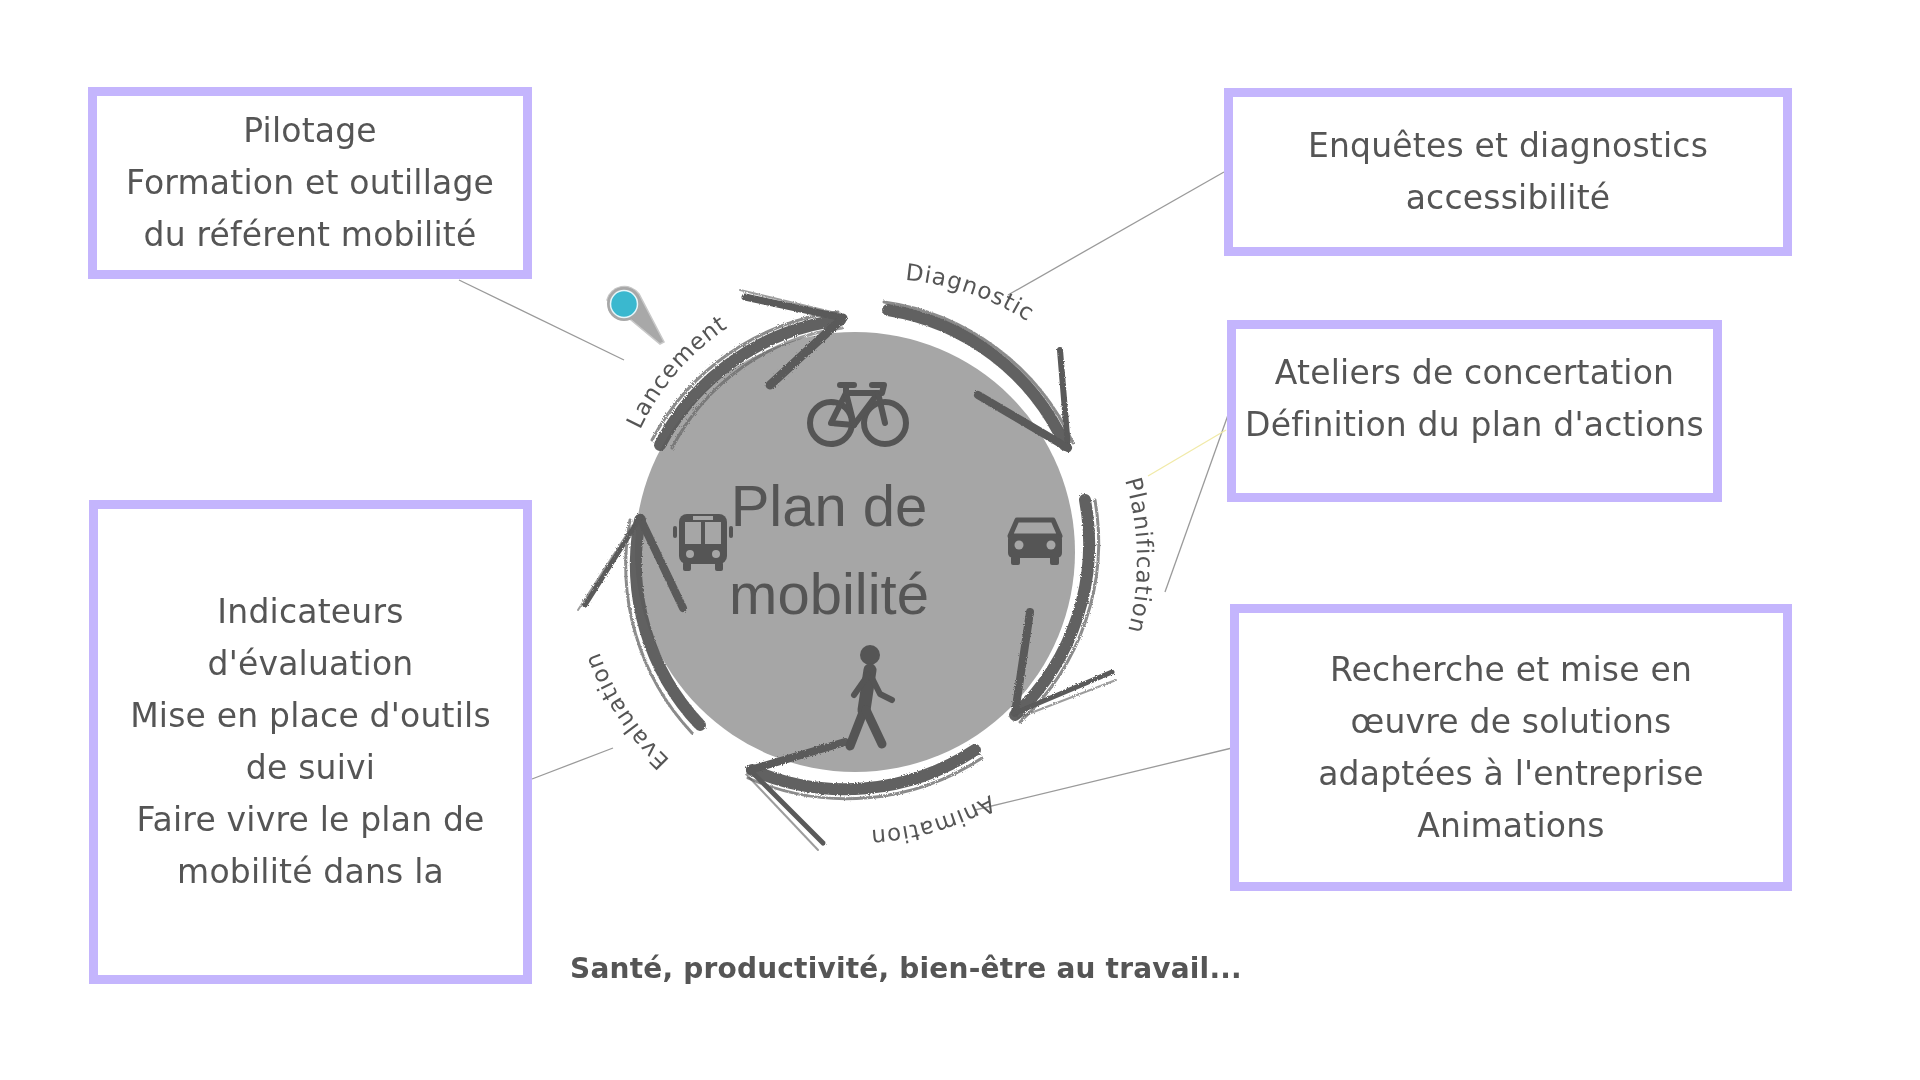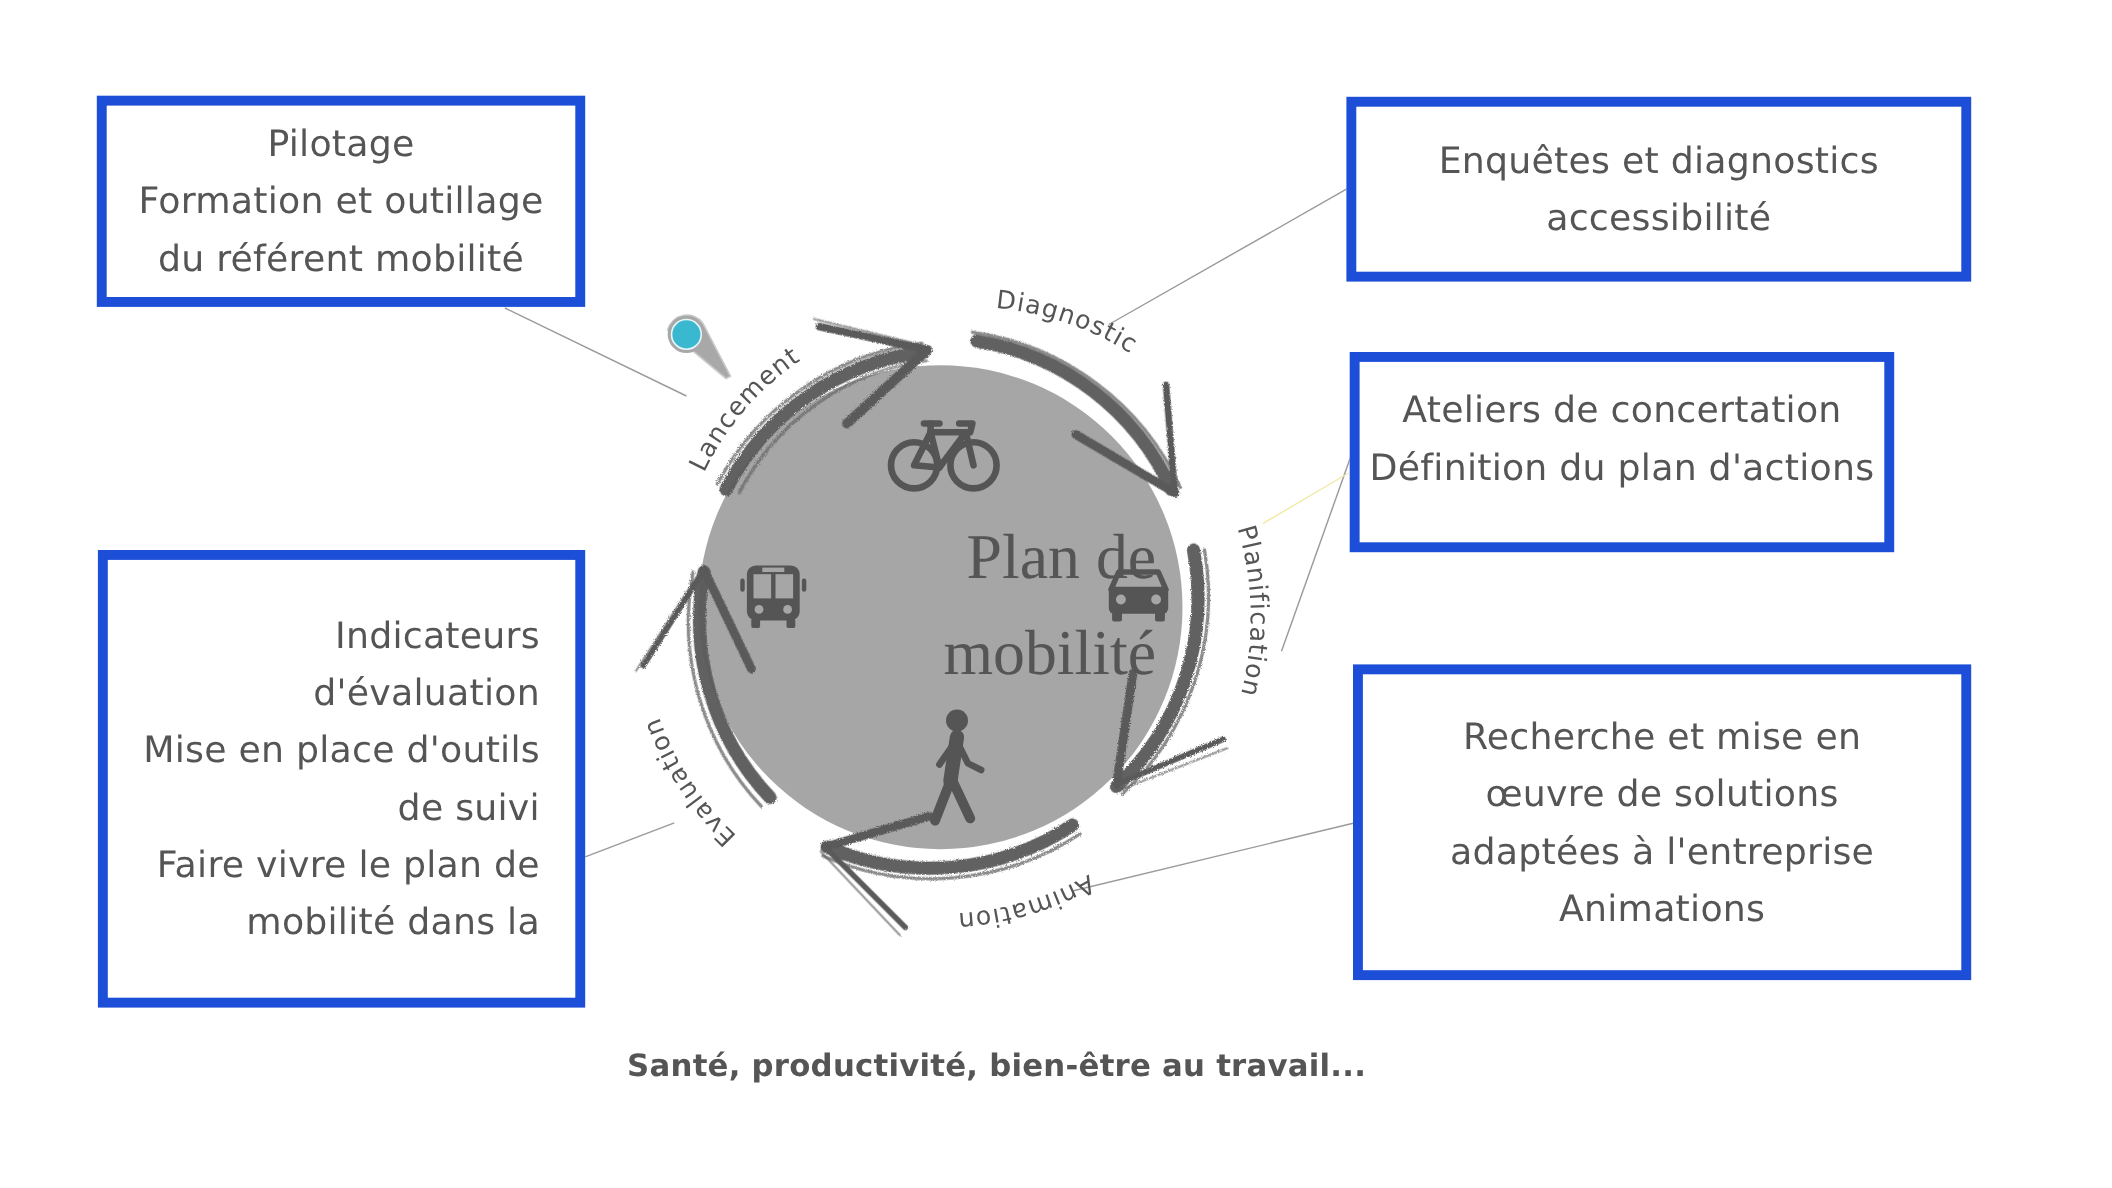--- a/index.html
+++ b/index.html
@@ -11,57 +11,57 @@
     width: 1920px;
     height: 1080px;
     position: relative;
     overflow: hidden;
     font-family: "DejaVu Sans", "Liberation Sans", sans-serif;
     color: #555555;
   }
   .box {
     position: absolute;
     box-sizing: border-box;
-    border: 9px solid #1d4ed8;
+    border: 9px solid #c4b5fd;
     background: #ffffff;
     display: flex;
     align-items: center;
     justify-content: center;
     text-align: center;
   }
   .box-text {
     font-family: "DejaVu Sans", sans-serif;
     font-weight: normal;
     font-size: 33px;
     line-height: 52px;
     color: #555555;
     letter-spacing: 0.2px;
   }
   .box-text .line { display: block; white-space: nowrap; }
 
   #box-pilotage    { left: 88px;   top: 87px;  width: 444px; height: 192px; }
   #box-enquetes    { left: 1224px; top: 88px;  width: 568px; height: 168px; text-align: center; }
   #box-ateliers    { left: 1227px; top: 320px; width: 495px; height: 182px; }
-  #box-indicateurs { left: 89px;   top: 500px; width: 443px; height: 416px; text-align: right; }
+  #box-indicateurs { left: 89px;   top: 500px; width: 443px; height: 484px; }
   #box-recherche   { left: 1230px; top: 604px; width: 562px; height: 287px; text-align: center; }
 
   #box-ateliers .box-text { margin-top: -24px; }
 
   #diagram-svg {
     position: absolute;
     left: 0; top: 0;
     width: 1920px; height: 1080px;
   }
   .center-title {
     position: absolute;
-    left: 651px;
+    left: 629px;
     top: 462px;
     width: 400px;
-    text-align: right;
-    font-family: Liberation Serif, serif;
+    text-align: center;
+    font-family: Liberation Sans, sans-serif;
     font-size: 58px;
     line-height: 88px;
     color: #555555;
   }
   .center-title .line { display: block; }
 
   .footer-tagline {
     position: absolute;
     left: 0;
     width: 1812px;

